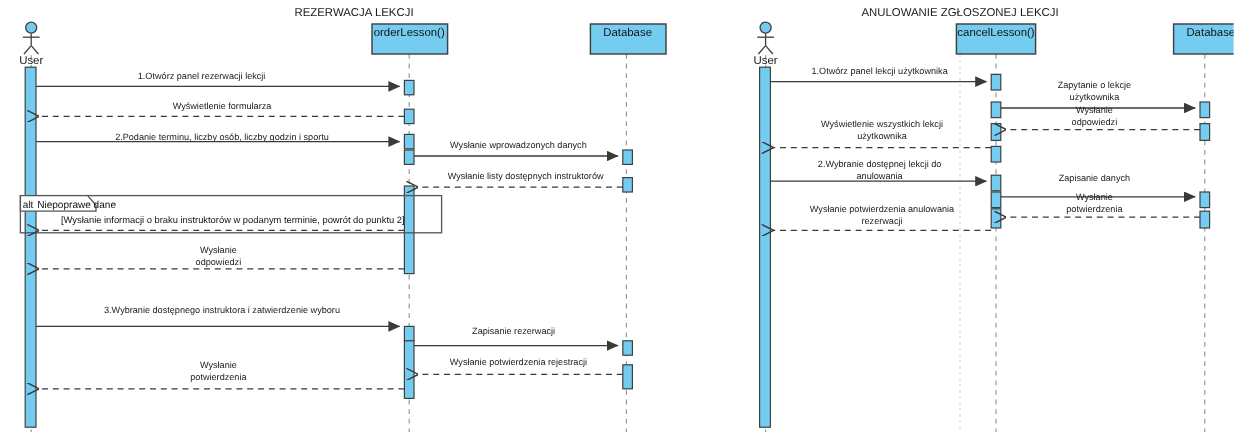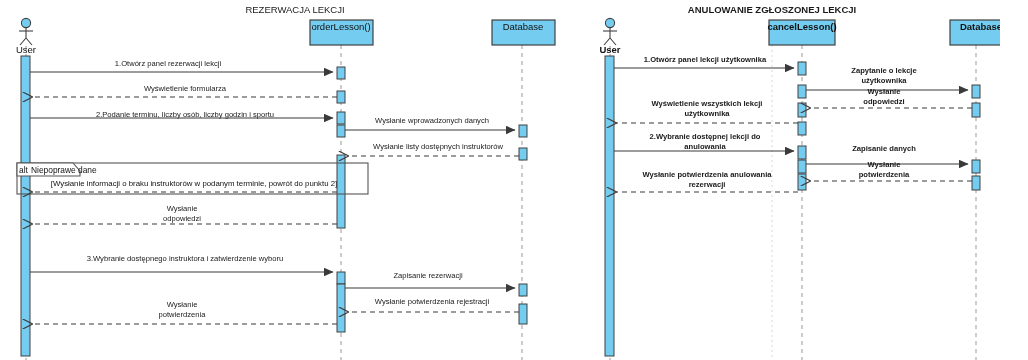--- a/index.html
+++ b/index.html
@@ -1,20 +1,20 @@
 <!DOCTYPE html>
 <html><head>
 <meta charset="utf-8">
 <style>
   html,body{margin:0;padding:0;background:#ffffff;}
   body{width:1028px;height:360px;position:relative;overflow:hidden;
        font-family:"Liberation Sans","DejaVu Sans",sans-serif;color:#1a1a1a;}
   .diagram{position:absolute;top:0;height:276px;}
   #diagram-left{left:0;width:600px;}
-  #diagram-right{left:572px;width:428px;font-weight:bold;}
+  #diagram-right{left:600px;width:428px;}
   svg{display:block;}
   .ttl{font-size:9.5px;fill:#1a1a1a;text-anchor:middle;}
   .boxlbl{font-size:9.5px;fill:#111;text-anchor:middle;}
   .actorlbl{font-size:9.5px;fill:#111;text-anchor:middle;}
   .msg{font-size:7.6px;fill:#1a1a1a;text-anchor:middle;}
   .frag{font-size:8.4px;fill:#111;}
   .fragbody{font-size:7.8px;fill:#111;text-anchor:middle;}
 </style>
 </head>
 <body>

